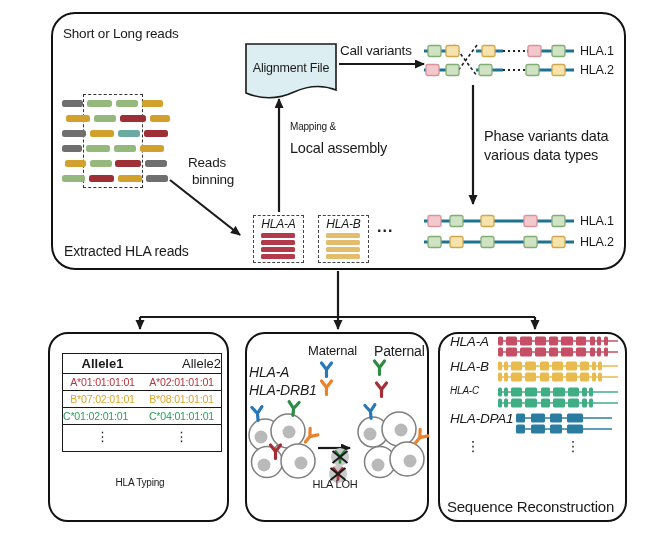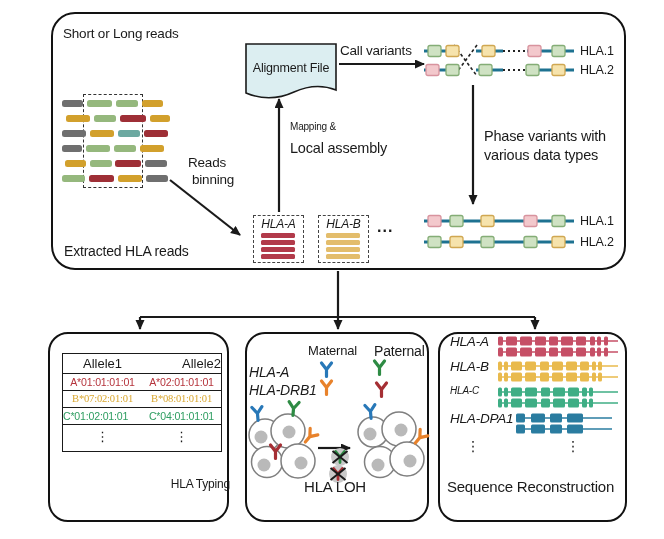--- a/index.html
+++ b/index.html
@@ -213,21 +213,21 @@
       </g>
     </svg>
 
   <div class="lbl" style="left:63px;top:26px;font-size:13.5px">Short or Long reads</div>
   <div class="lbl" style="left:246px;top:61px;width:90px;text-align:center;font-size:12.5px">Alignment File</div>
   <div class="lbl" style="left:340px;top:43px;font-size:13.5px">Call variants</div>
   <div class="lbl" style="left:580px;top:44px;font-size:12.5px">HLA.1</div>
   <div class="lbl" style="left:580px;top:63px;font-size:12.5px">HLA.2</div>
   <div class="lbl" style="left:290px;top:121px;font-size:10px">Mapping &amp;</div>
   <div class="lbl" style="left:290px;top:140px;font-size:14.5px">Local assembly</div>
-  <div class="lbl" style="left:484px;top:128px;font-size:14.5px">Phase variants with</div>
+  <div class="lbl" style="left:484px;top:128px;font-size:14.5px">Phase variants data</div>
   <div class="lbl" style="left:484px;top:147px;font-size:14.5px">various data types</div>
   <div class="lbl" style="left:188px;top:155px;font-size:13.5px">Reads</div>
   <div class="lbl" style="left:192px;top:172px;font-size:13.5px">binning</div>
   <div class="lbl" style="left:64px;top:243px;font-size:14px">Extracted HLA reads</div>
   <div class="lbl" style="left:377px;top:218px;font-size:16px;font-weight:bold;letter-spacing:1px">...</div>
   <div class="lbl" style="left:580px;top:214px;font-size:12.5px">HLA.1</div>
   <div class="lbl" style="left:580px;top:235px;font-size:12.5px">HLA.2</div>
 
   <div class="dashed-box" style="left:83px;top:94px;width:58px;height:92px"></div>
 
@@ -239,35 +239,35 @@
       <div class="bin-bar" style="top: 38px; background: rgb(178, 58, 74);"></div>
     </div>
   <div class="bin" style="left:318px;top:215px">
     <div class="bin-label">HLA-B</div>
   <div class="bin-bar" style="top: 17px; background: rgb(227, 189, 108);"></div>
       <div class="bin-bar" style="top: 24px; background: rgb(227, 189, 108);"></div>
       <div class="bin-bar" style="top: 31px; background: rgb(227, 189, 108);"></div>
       <div class="bin-bar" style="top: 38px; background: rgb(227, 189, 108);"></div>
     </div>
 
-  <div class="lbl" style="left:50px;top:477px;width:180px;text-align:right;font-size:12px">HLA Typing</div>
+  <div class="lbl" style="left:50px;top:477px;width:180px;text-align:center;font-size:10px">HLA Typing</div>
 
   <div class="lbl" style="left:308px;top:343px;font-size:13px">Maternal</div>
   <div class="lbl" style="left:374px;top:343px;font-size:14px">Paternal</div>
   <div class="lbl it" style="left:249px;top:364px;font-size:14px">HLA-A</div>
   <div class="lbl it" style="left:249px;top:382px;font-size:14px">HLA-DRB1</div>
-  <div class="lbl" style="left:245px;top:478px;width:180px;text-align:center;font-size:15px">HLA LOH</div>
+  <div class="lbl" style="left:245px;top:478px;width:180px;text-align:center;font-size:11px">HLA LOH</div>
 
   <div class="lbl it" style="left:450px;top:334px;font-size:13.5px">HLA-A</div>
   <div class="lbl it" style="left:450px;top:359px;font-size:13.5px">HLA-B</div>
   <div class="lbl it" style="left:450px;top:385px;font-size:10px">HLA-C</div>
   <div class="lbl it" style="left:450px;top:411px;font-size:13.5px">HLA-DPA1</div>
   <div class="lbl" style="left:466px;top:438px;font-size:14px">⋮</div>
   <div class="lbl" style="left:566px;top:438px;font-size:14px">⋮</div>
-  <div class="lbl" style="left:438px;top:478px;width:185px;text-align:center;font-size:15px">Sequence Reconstruction</div>
+  <div class="lbl" style="left:438px;top:498px;width:185px;text-align:center;font-size:15px">Sequence Reconstruction</div>
 
   <div id="gen">
       <div style="position: absolute; left: 62px; top: 100px; width: 21px; height: 7px; border-radius: 2.5px; background: rgb(111, 111, 111);"></div>
       <div style="position: absolute; left: 87px; top: 100px; width: 25px; height: 7px; border-radius: 2.5px; background: rgb(149, 184, 125);"></div>
       <div style="position: absolute; left: 116px; top: 100px; width: 22px; height: 7px; border-radius: 2.5px; background: rgb(149, 184, 125);"></div>
       <div style="position: absolute; left: 142px; top: 100px; width: 21px; height: 7px; border-radius: 2.5px; background: rgb(210, 160, 44);"></div>
       <div style="position: absolute; left: 66px; top: 115px; width: 24px; height: 7px; border-radius: 2.5px; background: rgb(210, 160, 44);"></div>
       <div style="position: absolute; left: 94px; top: 115px; width: 22px; height: 7px; border-radius: 2.5px; background: rgb(149, 184, 125);"></div>
       <div style="position: absolute; left: 120px; top: 115px; width: 26px; height: 7px; border-radius: 2.5px; background: rgb(158, 47, 54);"></div>
       <div style="position: absolute; left: 150px; top: 115px; width: 20px; height: 7px; border-radius: 2.5px; background: rgb(210, 160, 44);"></div>
@@ -282,28 +282,28 @@
       <div style="position: absolute; left: 65px; top: 160px; width: 21px; height: 7px; border-radius: 2.5px; background: rgb(210, 160, 44);"></div>
       <div style="position: absolute; left: 90px; top: 160px; width: 22px; height: 7px; border-radius: 2.5px; background: rgb(149, 184, 125);"></div>
       <div style="position: absolute; left: 115px; top: 160px; width: 26px; height: 7px; border-radius: 2.5px; background: rgb(158, 47, 54);"></div>
       <div style="position: absolute; left: 145px; top: 160px; width: 22px; height: 7px; border-radius: 2.5px; background: rgb(111, 111, 111);"></div>
       <div style="position: absolute; left: 62px; top: 175px; width: 23px; height: 7px; border-radius: 2.5px; background: rgb(149, 184, 125);"></div>
       <div style="position: absolute; left: 89px; top: 175px; width: 25px; height: 7px; border-radius: 2.5px; background: rgb(158, 47, 54);"></div>
       <div style="position: absolute; left: 118px; top: 175px; width: 24px; height: 7px; border-radius: 2.5px; background: rgb(210, 160, 44);"></div>
       <div style="position: absolute; left: 146px; top: 175px; width: 22px; height: 7px; border-radius: 2.5px; background: rgb(111, 111, 111);"></div>
       <div style="position: absolute; left: 62px; top: 353px; width: 158px; background: rgb(255, 255, 255); border: 1.6px solid rgb(26, 26, 26);">
         <div style="display: flex; height: 19px; line-height: 19px; font-size: 13px;">
-          <div style="flex: 1 1 0%; text-align: center;">Allele1</div>
+          <div style="flex: 1 1 0%; text-align: center; font-weight: bold;">Allele1</div>
           <div style="flex: 1 1 0%; text-align: right;">Allele2</div>
         </div>
         <div style="display: flex; height: 16px; line-height: 16px; font-size: 10.6px; border-top: 1.3px solid rgb(26, 26, 26); color: rgb(181, 52, 60); white-space: nowrap; letter-spacing: -0.2px;">
           <div style="flex: 1 1 0%; text-align: center;">A*01:01:01:01</div>
           <div style="flex: 1 1 0%; text-align: center;">A*02:01:01:01</div>
         </div>
-        <div style="display: flex; height: 16px; line-height: 16px; font-size: 10.6px; border-top: 1.3px solid rgb(26, 26, 26); color: rgb(217, 166, 46); white-space: nowrap; letter-spacing: -0.2px; font-family: Liberation Serif, serif;">
+        <div style="display: flex; height: 16px; line-height: 16px; font-size: 10.6px; border-top: 1.3px solid rgb(26, 26, 26); color: rgb(217, 166, 46); white-space: nowrap; letter-spacing: -0.2px;">
           <div style="flex: 1 1 0%; text-align: center;">B*07:02:01:01</div>
           <div style="flex: 1 1 0%; text-align: center;">B*08:01:01:01</div>
         </div>
         <div style="display: flex; height: 16px; line-height: 16px; font-size: 10.6px; border-top: 1.3px solid rgb(26, 26, 26); color: rgb(47, 158, 98); white-space: nowrap; letter-spacing: -0.2px;">
           <div style="flex: 1 1 0%; ">C*01:02:01:01</div>
           <div style="flex: 1 1 0%; text-align: center;">C*04:01:01:01</div>
         </div>
         <div style="display: flex; height: 26px; line-height: 24px; font-size: 13px; border-top: 1.3px solid rgb(26, 26, 26);">
           <div style="flex: 1 1 0%; text-align: center;">⋮</div>
           <div style="flex: 1 1 0%; text-align: center;">⋮</div>

